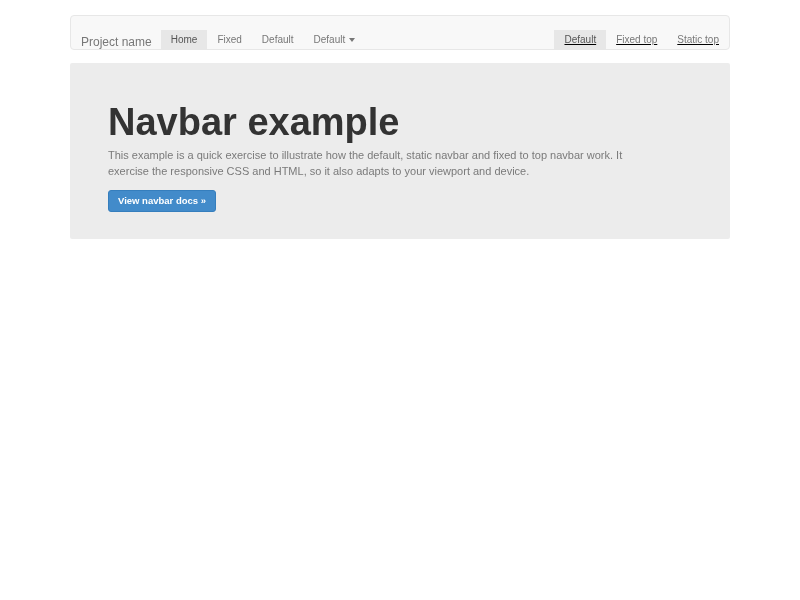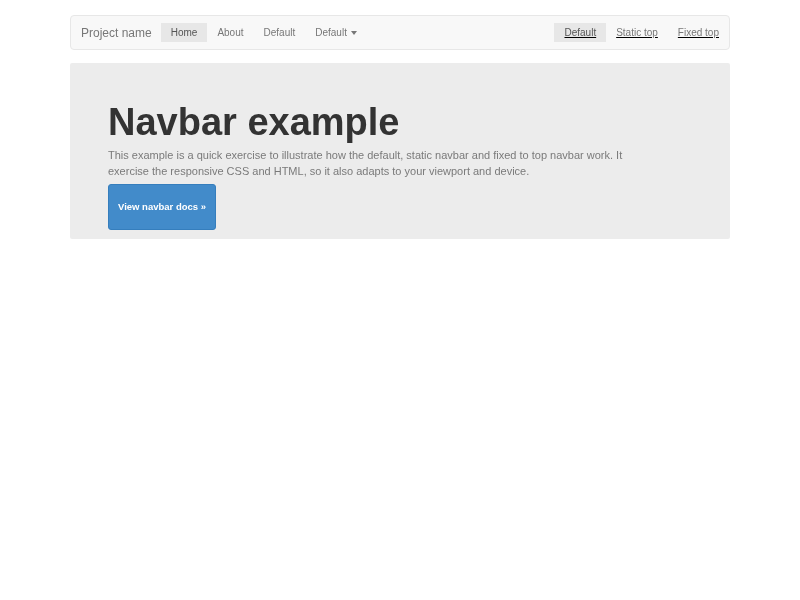--- a/index.html
+++ b/index.html
@@ -13,21 +13,21 @@
   .container { width: 660px; margin: 0 auto; }
 
   
   .navbar {
     margin-top: 15px;
     height: 35px;
     background: #f8f8f8;
     border: 1px solid #e7e7e7;
     border-radius: 4px;
     display: flex;
-    align-items: center;
+    align-items: flex-end;
     overflow: hidden;
   }
   .brand {
     display: flex;
     align-items: center;
     padding: 0 9px 0 10px;
     font-size: 12px;
     color: #777777;
     text-decoration: none;
     cursor: pointer;
@@ -79,22 +79,22 @@
   }
   .jumbotron p {
     margin: 6px 0 0 0;
     font-size: 11px;
     line-height: 16px;
     color: #7a7a7a;
     white-space: nowrap;
   }
   .btn-primary {
     display: inline-block;
-    margin-top: 5px;
-    padding: 12px 9px;
+    margin-top: 11px;
+    padding: 0 9px;
     line-height: 20px;
     font-size: 9.5px;
     font-weight: 700;
     color: #ffffff;
     background: #428bca;
     border: 1px solid #357ebd;
     border-radius: 3px;
     text-decoration: none;
     cursor: pointer;
     white-space: nowrap;
@@ -106,40 +106,40 @@
 <div class="container">
 
   <nav class="navbar">
     <a class="brand">Project name</a>
 
     <ul class="nav left">
       <li class="active">
         <span>Home</span>
       </li>
       <li>
-        <span>About</span>
+        <span>Fixed</span>
       </li>
       <li>
         <span>Default</span>
       </li>
       <li>
         <span>Default</span>
         <span class="caret"></span>
       </li>
     </ul>
 
     <ul class="nav right">
       <li class="active">
         <span>Default</span>
       </li>
       <li>
-        <span>Static top</span>
+        <span>Fixed top</span>
       </li>
       <li>
-        <span>Fixed top</span>
+        <span>Static top</span>
       </li>
     </ul>
   </nav>
 
   <div class="jumbotron">
     <h1>Navbar example</h1>
     <p><span>This example is a quick exercise to illustrate how the default, static navbar and fixed to top navbar work. It</span><br><span>exercise the responsive CSS and HTML, so it also adapts to your viewport and device.</span></p>
     <a class="btn-primary">View navbar docs »</a>
   </div>
 

